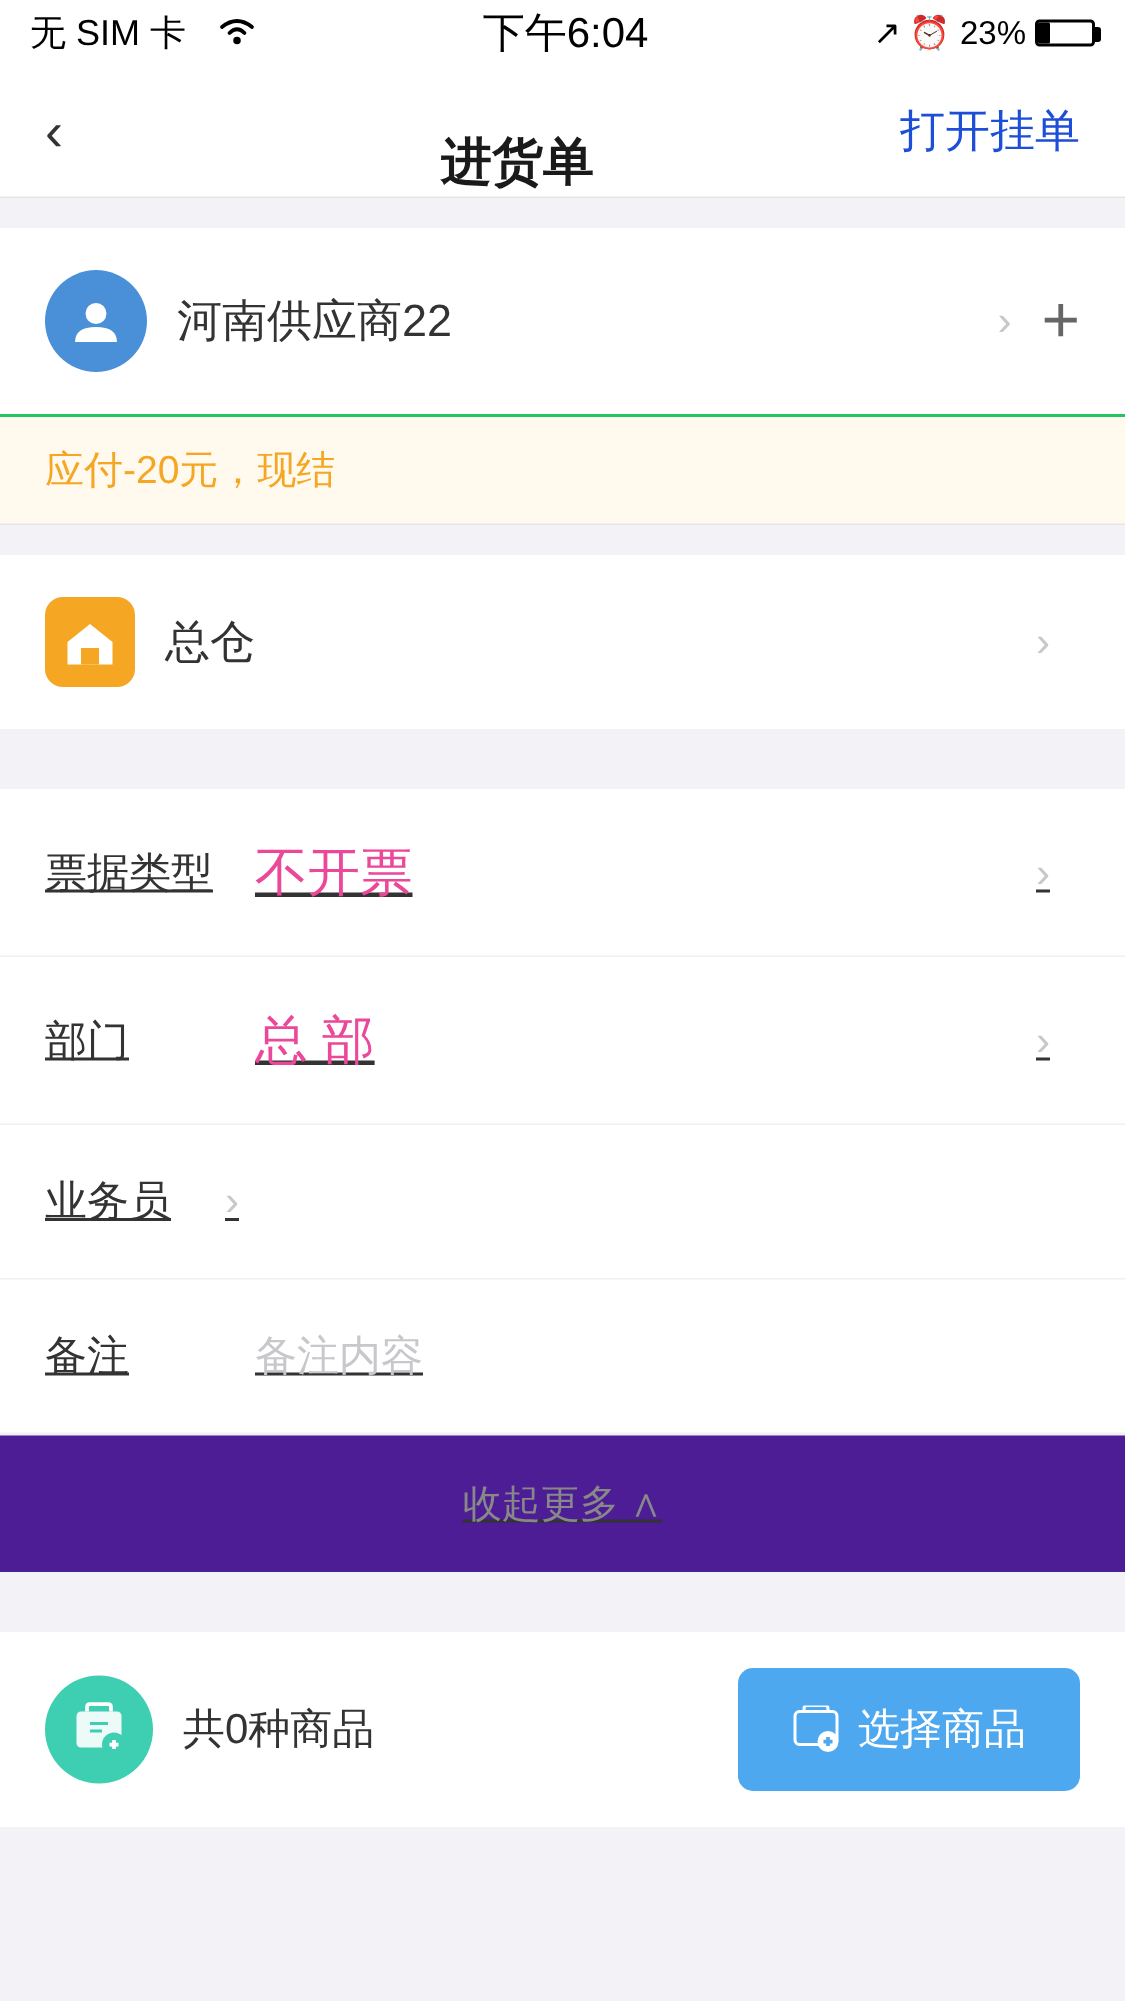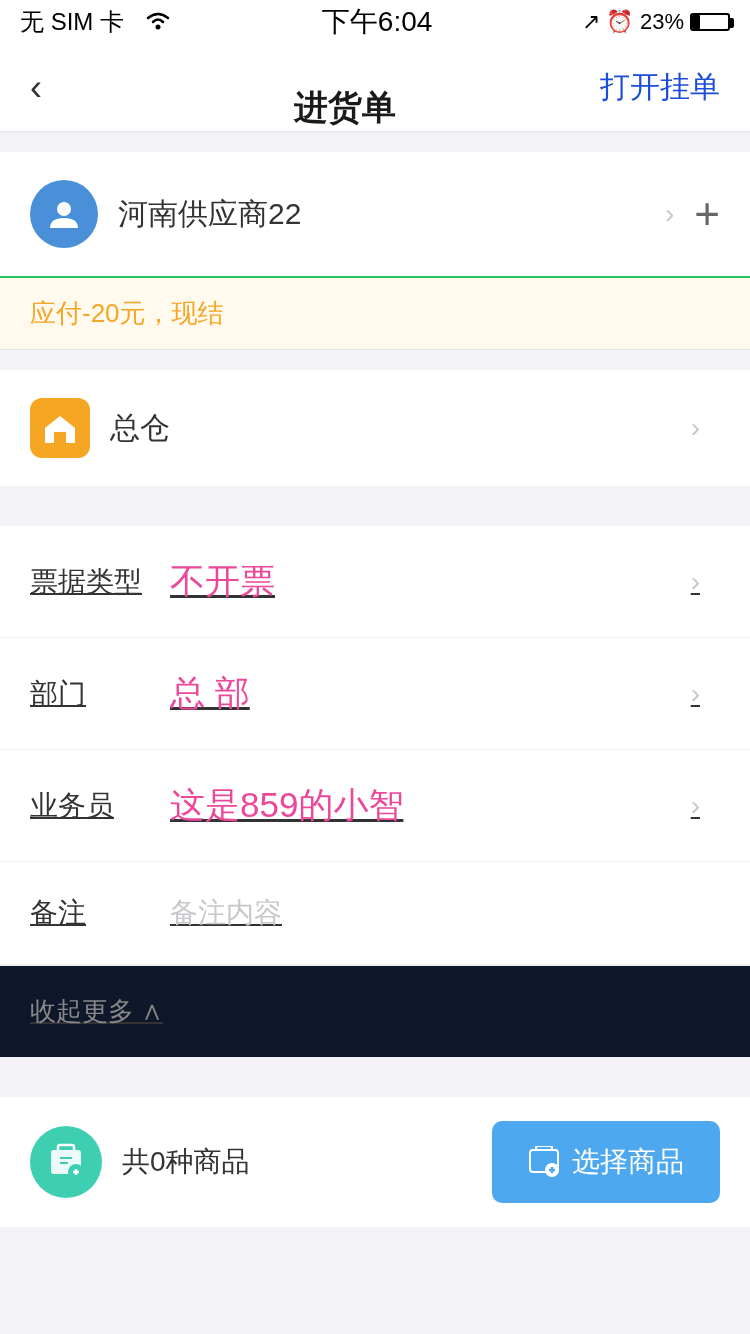--- a/index.html
+++ b/index.html
@@ -175,21 +175,22 @@
     }
     .form-placeholder {
       flex: 1;
       font-size: 28px;
       color: #c7c7cc;
       padding-left: 20px;
     }
 
     
     .collapse-row {
-      background: #0f172a;
+      background: #4c1d95;
+      text-align: center;
       padding: 28px 30px;
       font-size: 26px;
       color: #888;
       border-top: 1px solid #f0f0f0;
       cursor: pointer;
     }
 
     
     .bottom-bar {
       background: #fff;
@@ -308,21 +309,20 @@
   </div>
 
   <div class="form-row">
     <span class="form-label">部门</span>
     <span class="form-value">总 部</span>
     <span class="chevron-right">›</span>
   </div>
 
   <div class="form-row">
     <span class="form-label">业务员</span>
-    <span class="form-value">这是859的小智</span>
     <span class="chevron-right">›</span>
   </div>
 
   <div class="form-row">
     <span class="form-label">备注</span>
     <span class="form-placeholder">备注内容</span>
   </div>
 
   <div class="collapse-row">
     <span>收起更多 ∧</span>

